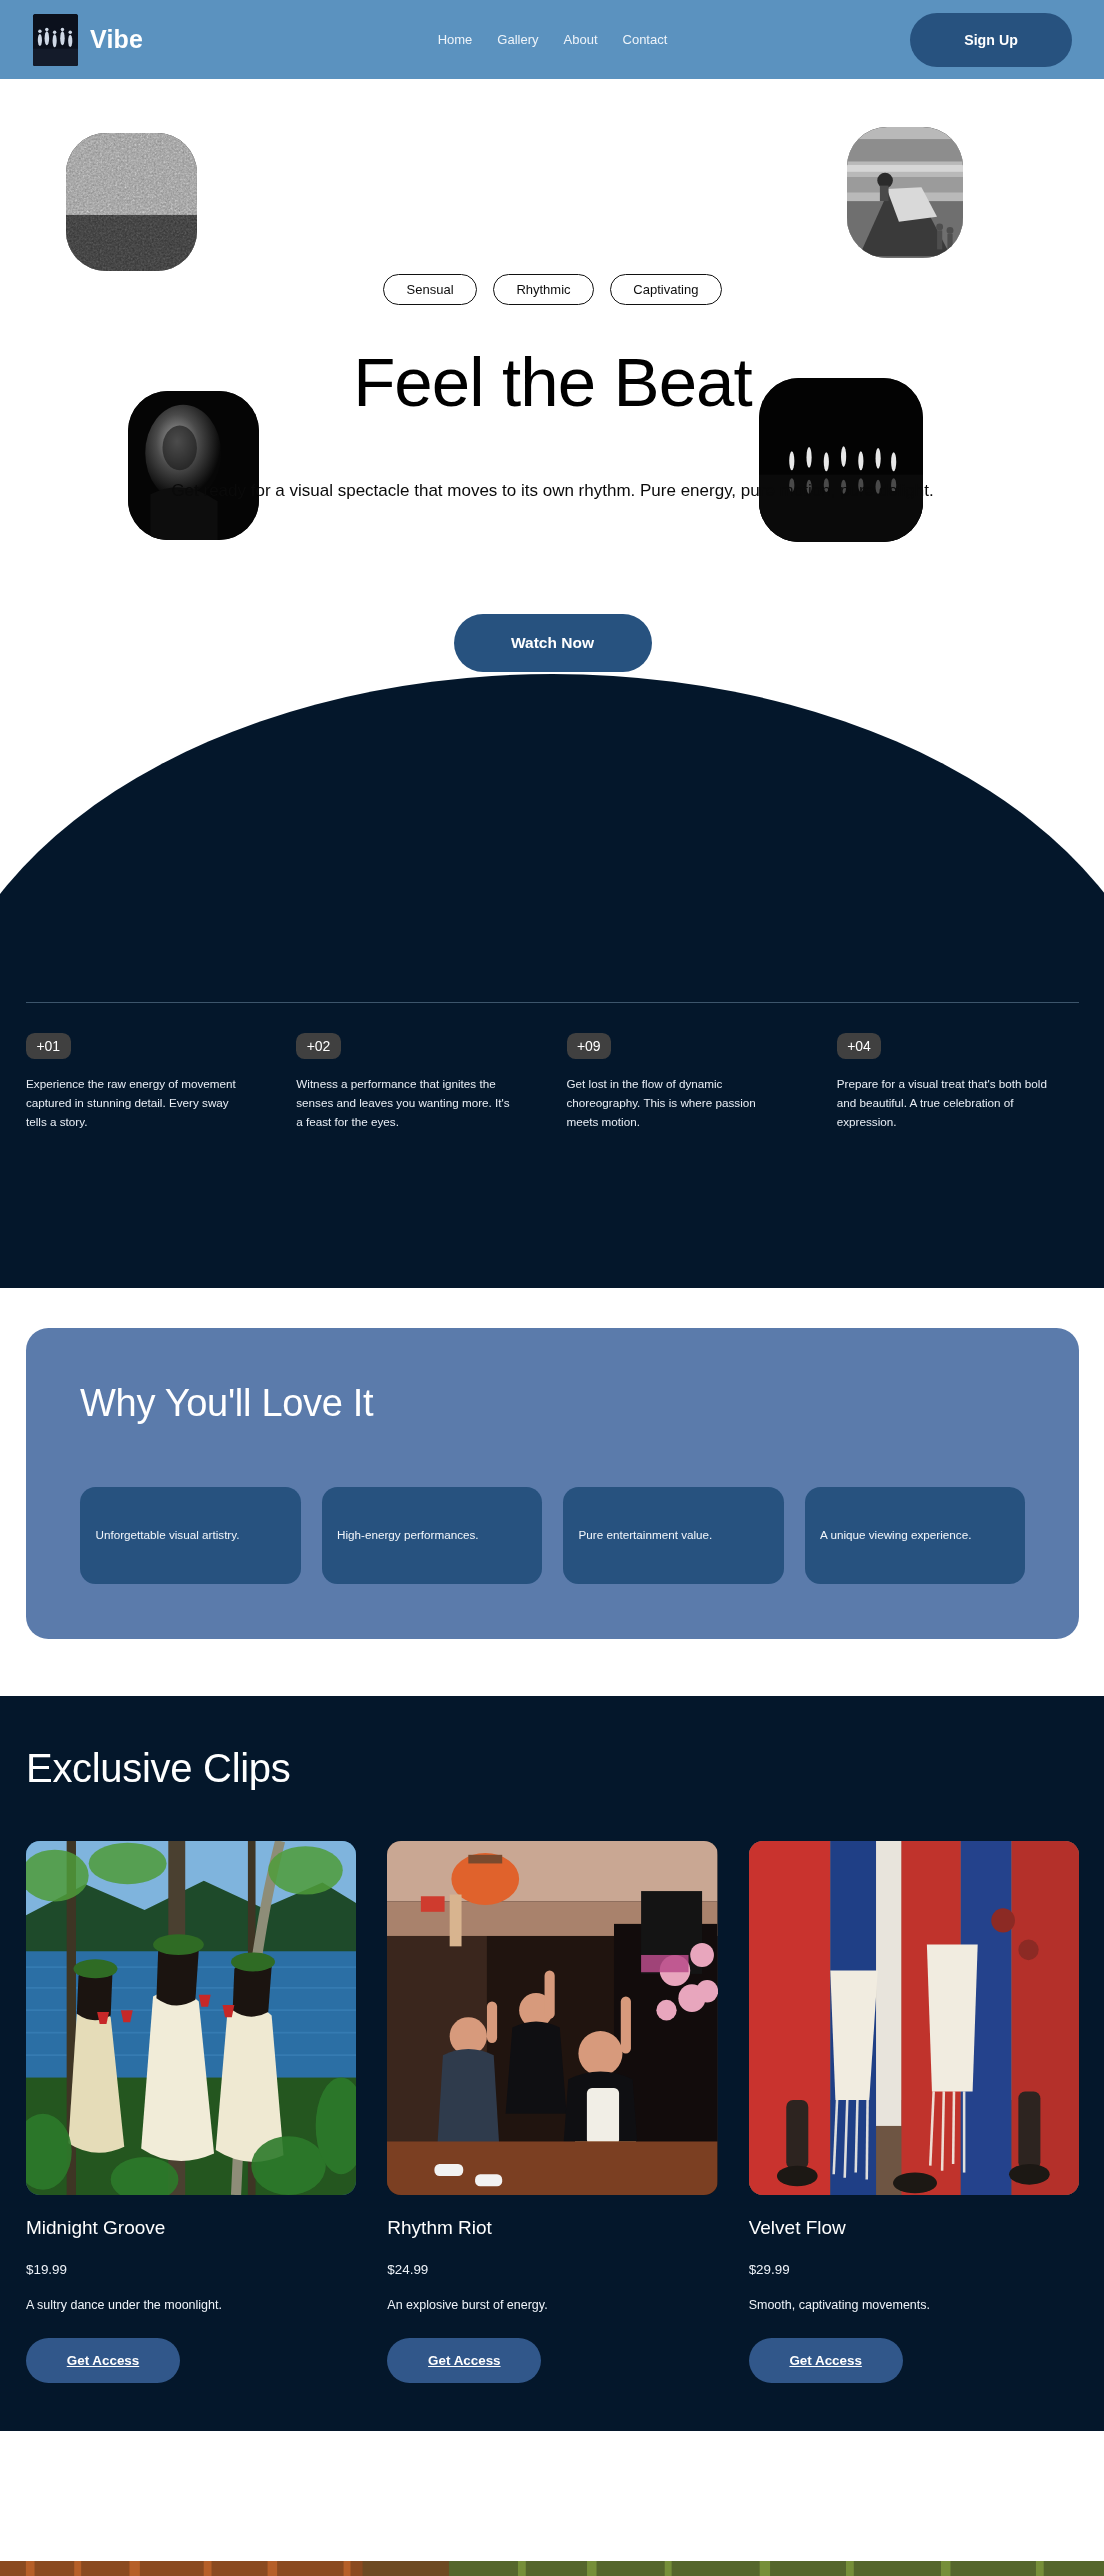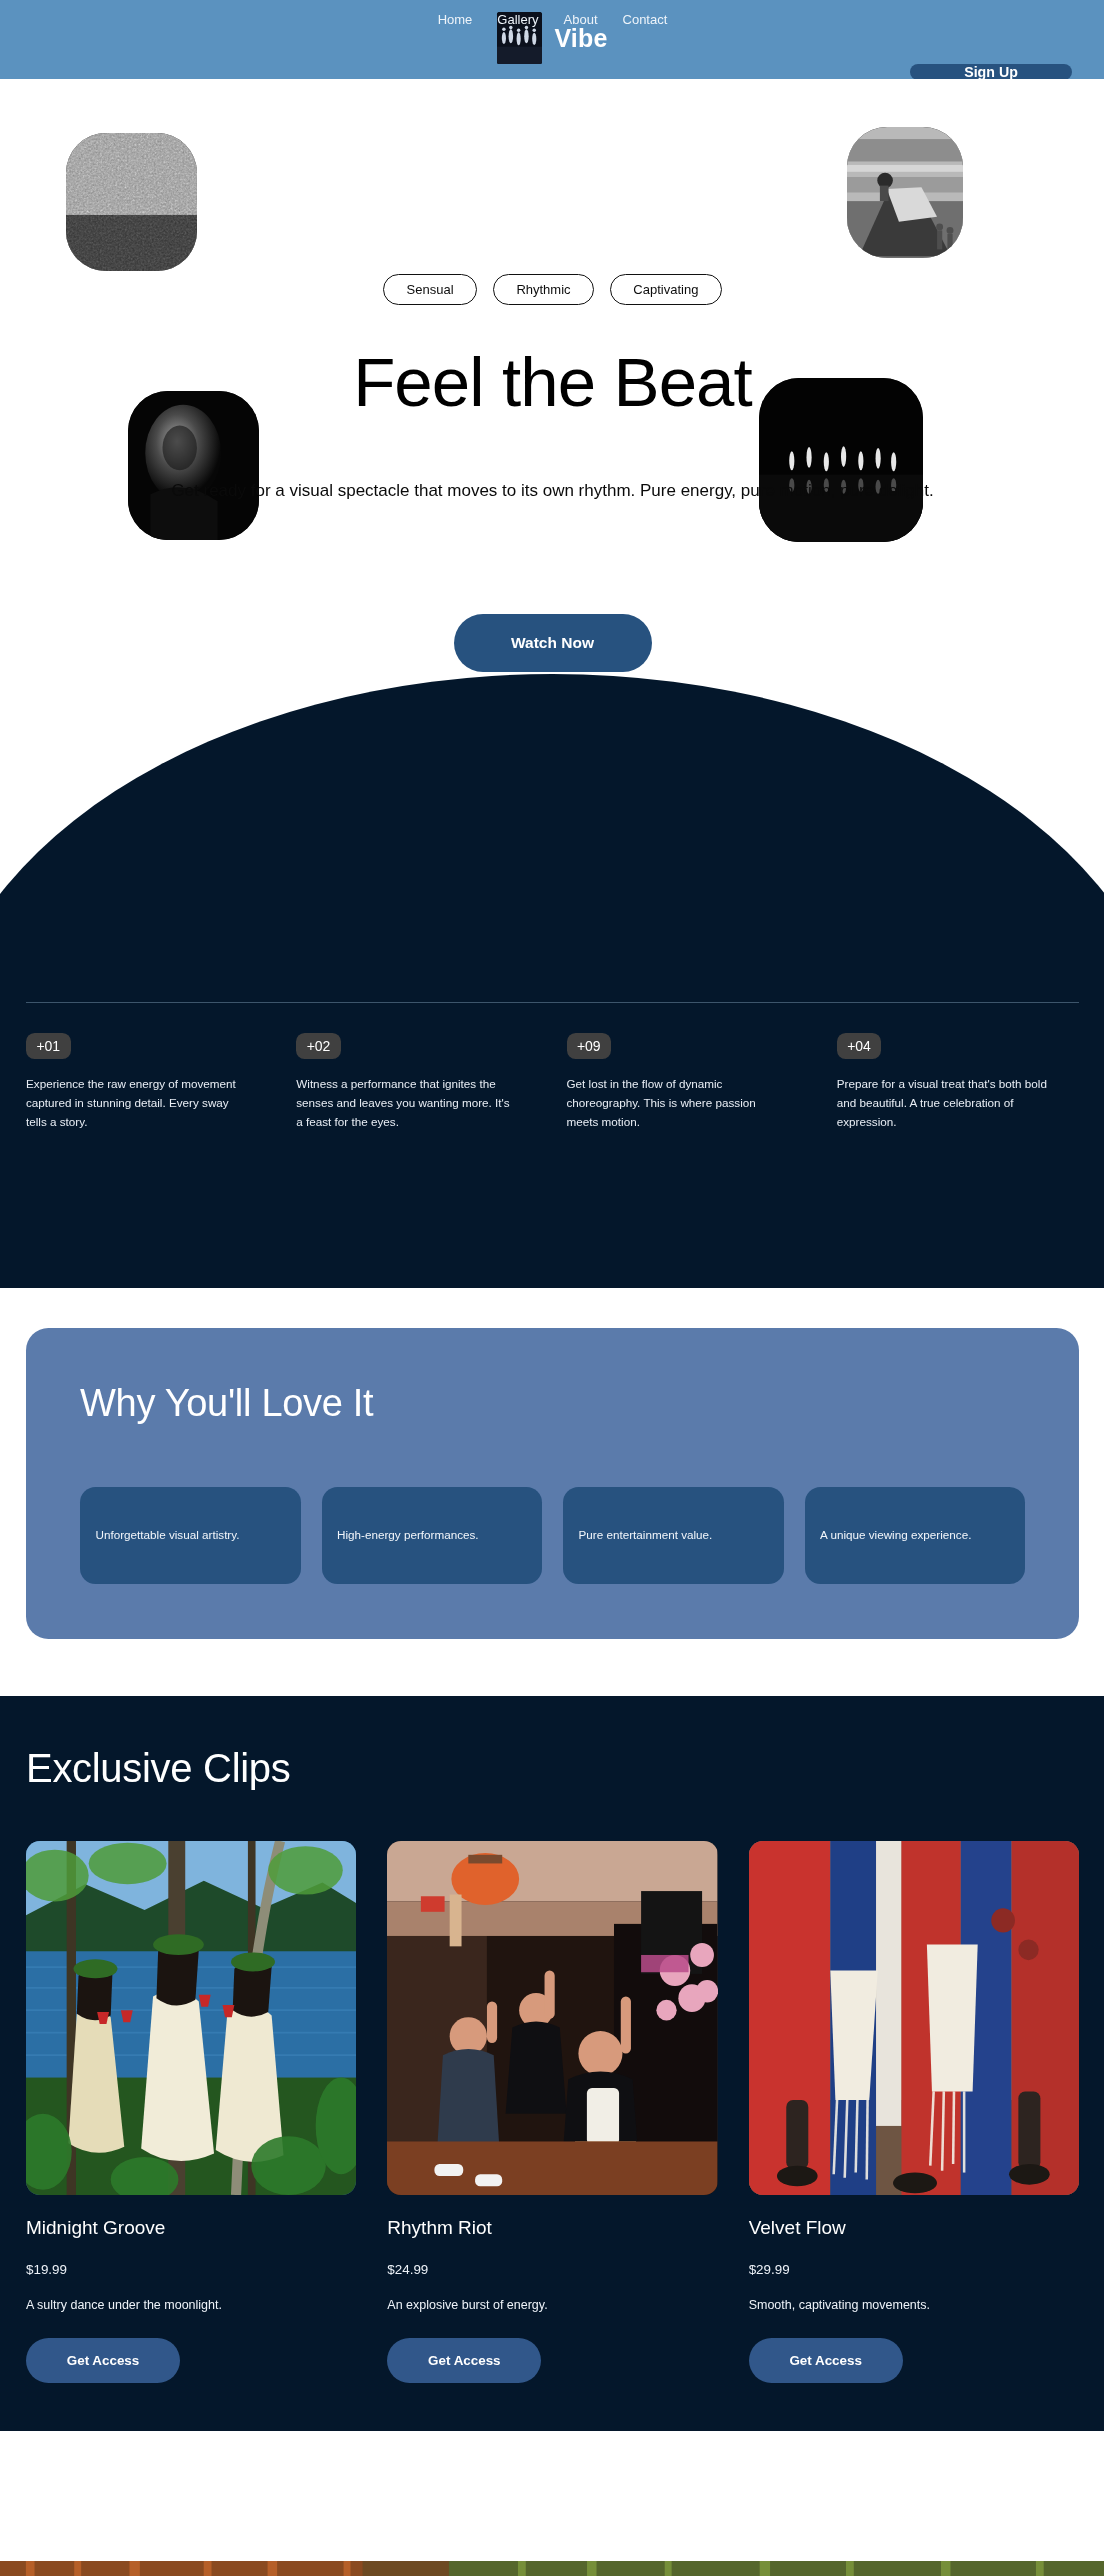--- a/index.html
+++ b/index.html
@@ -9,23 +9,22 @@
     background: #ffffff;
   }
   body { width: 1105px; height: 2576px; overflow: hidden; position: relative; }
 
   
   .site-header {
     height: 79px;
     background: #5b92bf;
     display: flex;
     align-items: center;
-    padding: 12px 33px;
+    padding: 0 33px;
     position: relative;
-    flex-direction: column;
   }
   .brand { display: flex; align-items: center; gap: 12px; }
   .brand-logo {
     width: 45px; height: 52px;
     border-radius: 2.6px;
     overflow: hidden;
     background: #0a0d18;
     flex: none;
     position: relative;
   }
@@ -272,20 +271,21 @@
     color: #ffffff;
     border: none;
     border-radius: 26px;
     height: 45px;
     min-width: 154px;
     padding: 0 21px;
     font-size: 13.4px;
     font-weight: 600;
     font-family: inherit;
     cursor: pointer;
+    text-decoration: underline;
   }
   .clips-tail {
     height: 48px;
   }
 
   
   .bottom-strip {
     position: absolute;
     left: 0; right: 0; bottom: 0;
     height: 15.5px;

